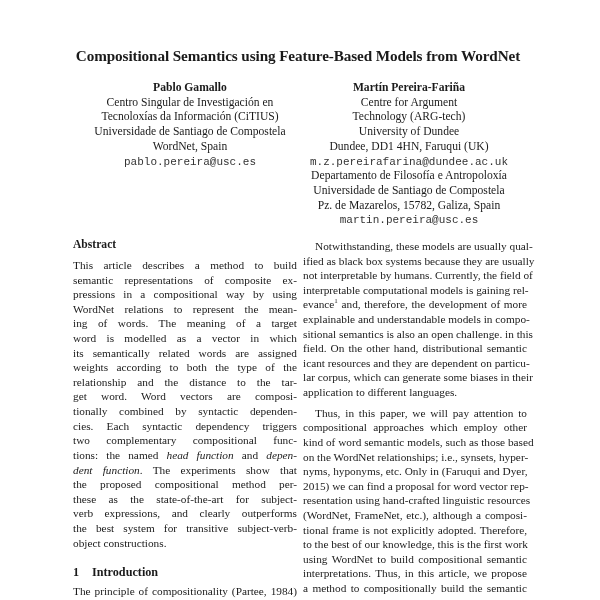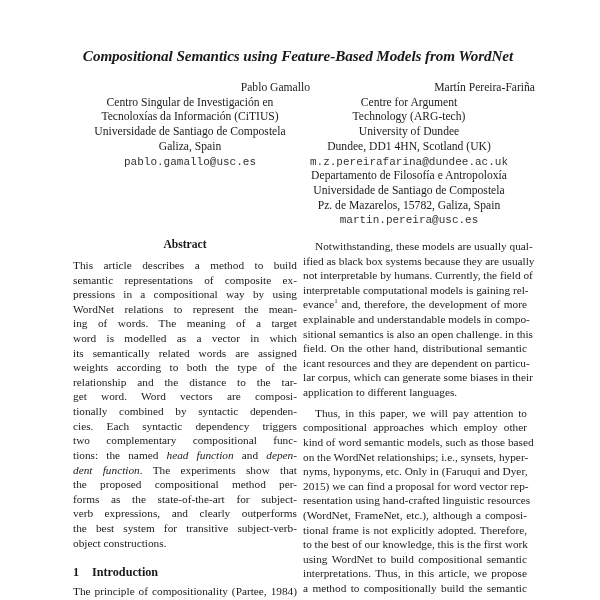--- a/index.html
+++ b/index.html
@@ -1,57 +1,57 @@
 <!DOCTYPE html>
 <html><head>
 <meta charset="utf-8">
 <style>
   html, body { margin: 0; padding: 0; background: #ffffff; }
   body { width: 600px; height: 600px; overflow: hidden; position: relative;
          font-family: "Liberation Serif", "DejaVu Serif", serif; color: #1a1a1a; }
   .title { position: absolute; left: 0; width: 596px; top: 47px; text-align: center;
-           font-weight: bold; font-size: 15.2px; letter-spacing: -0.1px; font-style: italic; }
+           font-weight: bold; font-size: 15.2px; letter-spacing: -0.1px; }
   .author { position: absolute; text-align: center; font-size: 11.6px; line-height: 14.7px; }
-  .author .name { font-weight: normal; text-align: right; }
+  .author .name { font-weight: bold; }
   .mono { font-family: "Liberation Mono", "DejaVu Sans Mono", monospace; font-size: 11px; color: #333; }
   #author-1 { left: 70px; width: 240px; top: 81px; }
   #author-2 { left: 283px; width: 252px; top: 81px; }
   .col { position: absolute; width: 224px; font-size: 11.3px; line-height: 14.62px; }
   #col-left { left: 73px; top: 236px; }
   #col-right { left: 303px; top: 239px; }
   .line { display: block; white-space: nowrap; text-align: justify; text-align-last: justify; height: 14.62px; overflow: visible; }
   .line.last { text-align-last: left; }
   .line.indent { padding-left: 12px; }
-  .h-abstract { text-align: center; font-weight: bold; font-size: 11.6px; height: 22px; line-height: 18px; }
+  .h-abstract { font-weight: bold; font-size: 11.6px; height: 22px; line-height: 18px; }
   .h-section { font-weight: bold; font-size: 12.2px; height: 22px; line-height: 20px; margin-top: 12px; }
   .h-section .num { display: inline-block; width: 19px; }
   .para-gap { height: 6px; }
   sup { font-size: 7px; line-height: 0; vertical-align: super; }
   i { font-style: italic; }
 </style>
 </head>
 <body>
 
 <div class="title">Compositional Semantics using Feature-Based Models from WordNet</div>
 
 <div class="author" id="author-1">
   <div class="name">Pablo Gamallo</div>
   <div>Centro Singular de Investigación en</div>
   <div>Tecnoloxías da Información (CiTIUS)</div>
   <div>Universidade de Santiago de Compostela</div>
-  <div>Galiza, Spain</div>
-  <div class="mono">pablo.gamallo@usc.es</div>
+  <div>WordNet, Spain</div>
+  <div class="mono">pablo.pereira@usc.es</div>
 </div>
 
 <div class="author" id="author-2">
   <div class="name">Martín Pereira-Fariña</div>
   <div>Centre for Argument</div>
   <div>Technology (ARG-tech)</div>
   <div>University of Dundee</div>
-  <div>Dundee, DD1 4HN, Scotland (UK)</div>
+  <div>Dundee, DD1 4HN, Faruqui (UK)</div>
   <div class="mono">m.z.pereirafarina@dundee.ac.uk</div>
   <div>Departamento de Filosofía e Antropoloxía</div>
   <div>Universidade de Santiago de Compostela</div>
   <div>Pz. de Mazarelos, 15782, Galiza, Spain</div>
   <div class="mono">martin.pereira@usc.es</div>
 </div>
 
 <div class="col" id="col-left">
   <div class="h-abstract">Abstract</div>
   <div>
@@ -64,21 +64,21 @@
     <span class="line">its semantically related words are assigned</span>
     <span class="line">weights according to both the type of the</span>
     <span class="line">relationship and the distance to the tar-</span>
     <span class="line">get word.  Word vectors are composi-</span>
     <span class="line">tionally combined by syntactic dependen-</span>
     <span class="line">cies.  Each syntactic dependency triggers</span>
     <span class="line">two complementary compositional func-</span>
     <span class="line"><span>tions: the named </span><i>head function</i><span> and </span><i>depen-</i></span>
     <span class="line"><i>dent function</i><span>. The experiments show that</span></span>
     <span class="line">the proposed compositional method per-</span>
-    <span class="line">forms as the state-of-the-art for subject-</span>
+    <span class="line">these as the state-of-the-art for subject-</span>
     <span class="line">verb expressions, and clearly outperforms</span>
     <span class="line">the best system for transitive subject-verb-</span>
     <span class="line last">object constructions.</span>
   </div>
   <div class="h-section"><span class="num">1</span><span>Introduction</span></div>
   <div>
     <span class="line">The principle of compositionality (Partee, 1984)</span>
     <span class="line">states that the meaning of a complex expression</span>
 
   </div>

